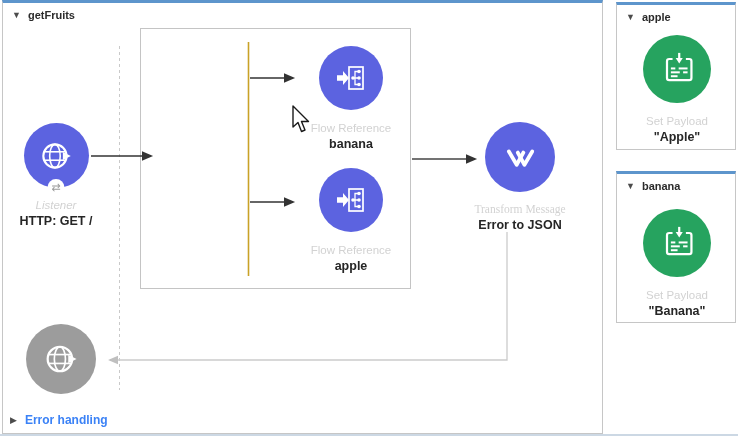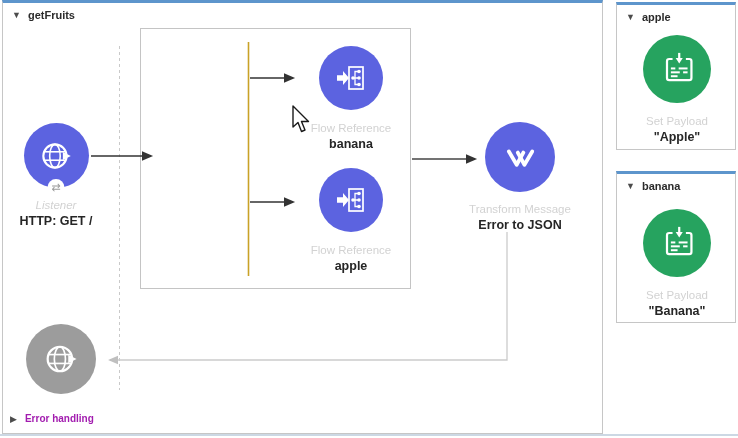--- a/index.html
+++ b/index.html
@@ -14,21 +14,21 @@
   .circle{border-radius:50%;display:flex;align-items:center;justify-content:center;position:relative;}
   .c-blue{background:#5c63e0;}
   .c-orange{background:#f2a41e;}
   .c-green{background:#26a35f;}
   .c-gray{background:#9c9c9c;}
   .type-label{color:#d2d2d2;font-size:11.5px;line-height:12px;}
   .name-label{color:#262626;font-size:12.5px;font-weight:bold;line-height:15px;margin-top:3px;}
   .badge{position:absolute;left:50%;bottom:-8px;transform:translateX(-50%);width:17px;height:17px;
          background:#fff;border-radius:50%;color:#9a9a9a;font-size:11px;line-height:16px;text-align:center;}
   .eh-row{position:absolute;left:10px;top:413px;display:flex;align-items:center;gap:8px;}
-  .eh-label{font-weight:bold;font-size:10px;color:#a21caf;}
+  .eh-label{font-weight:bold;font-size:12px;color:#3b82f6;}
   .bottom-line{position:absolute;left:0;top:434px;width:738px;height:2px;background:#ccd8e4;}
   .conn{position:absolute;left:0;top:0;pointer-events:none;}
   .cursor{position:absolute;left:291px;top:105px;}
 </style>
 </head>
 <body>
 
 <div class="canvas">
 
   <div class="panel" style="left:2px;top:0;width:601px;height:434px;">
@@ -113,21 +113,21 @@
     <div class="name-label">apple</div>
   </div>
 
   <div class="node" style="left:445px;top:122px;">
     <div class="circle c-blue" style="width:70px;height:70px;">
       <svg width="40" height="40" viewBox="0 0 36 36">
         <path d="M8,13 L15,25 L21,14" fill="none" stroke="#fff" stroke-width="3.4" stroke-linecap="round" stroke-linejoin="round"></path>
         <path d="M16,14 L22,25 L29,13" fill="none" stroke="#fff" stroke-width="3.4" stroke-linecap="round" stroke-linejoin="round"></path>
       </svg>
     </div>
-    <div class="type-label" style="margin-top:11px;">Transform Message</div>
+    <div class="type-label" style="margin-top:11px;font-family:Liberation Serif, serif;">Transform Message</div>
     <div class="name-label">Error to JSON</div>
   </div>
 
   <div class="node" style="left:-14px;top:324px;">
     <div class="circle c-gray" style="width:70px;height:70px;">
       <svg width="40" height="40" viewBox="0 0 36 36">
         <circle cx="17" cy="18" r="11" fill="none" stroke="#fff" stroke-width="2"></circle>
         <ellipse cx="17" cy="18" rx="5" ry="11" fill="none" stroke="#fff" stroke-width="1.5"></ellipse>
         <line x1="7" y1="14" x2="27" y2="14" stroke="#fff" stroke-width="1.5"></line>
         <line x1="7" y1="22" x2="27" y2="22" stroke="#fff" stroke-width="1.5"></line>

